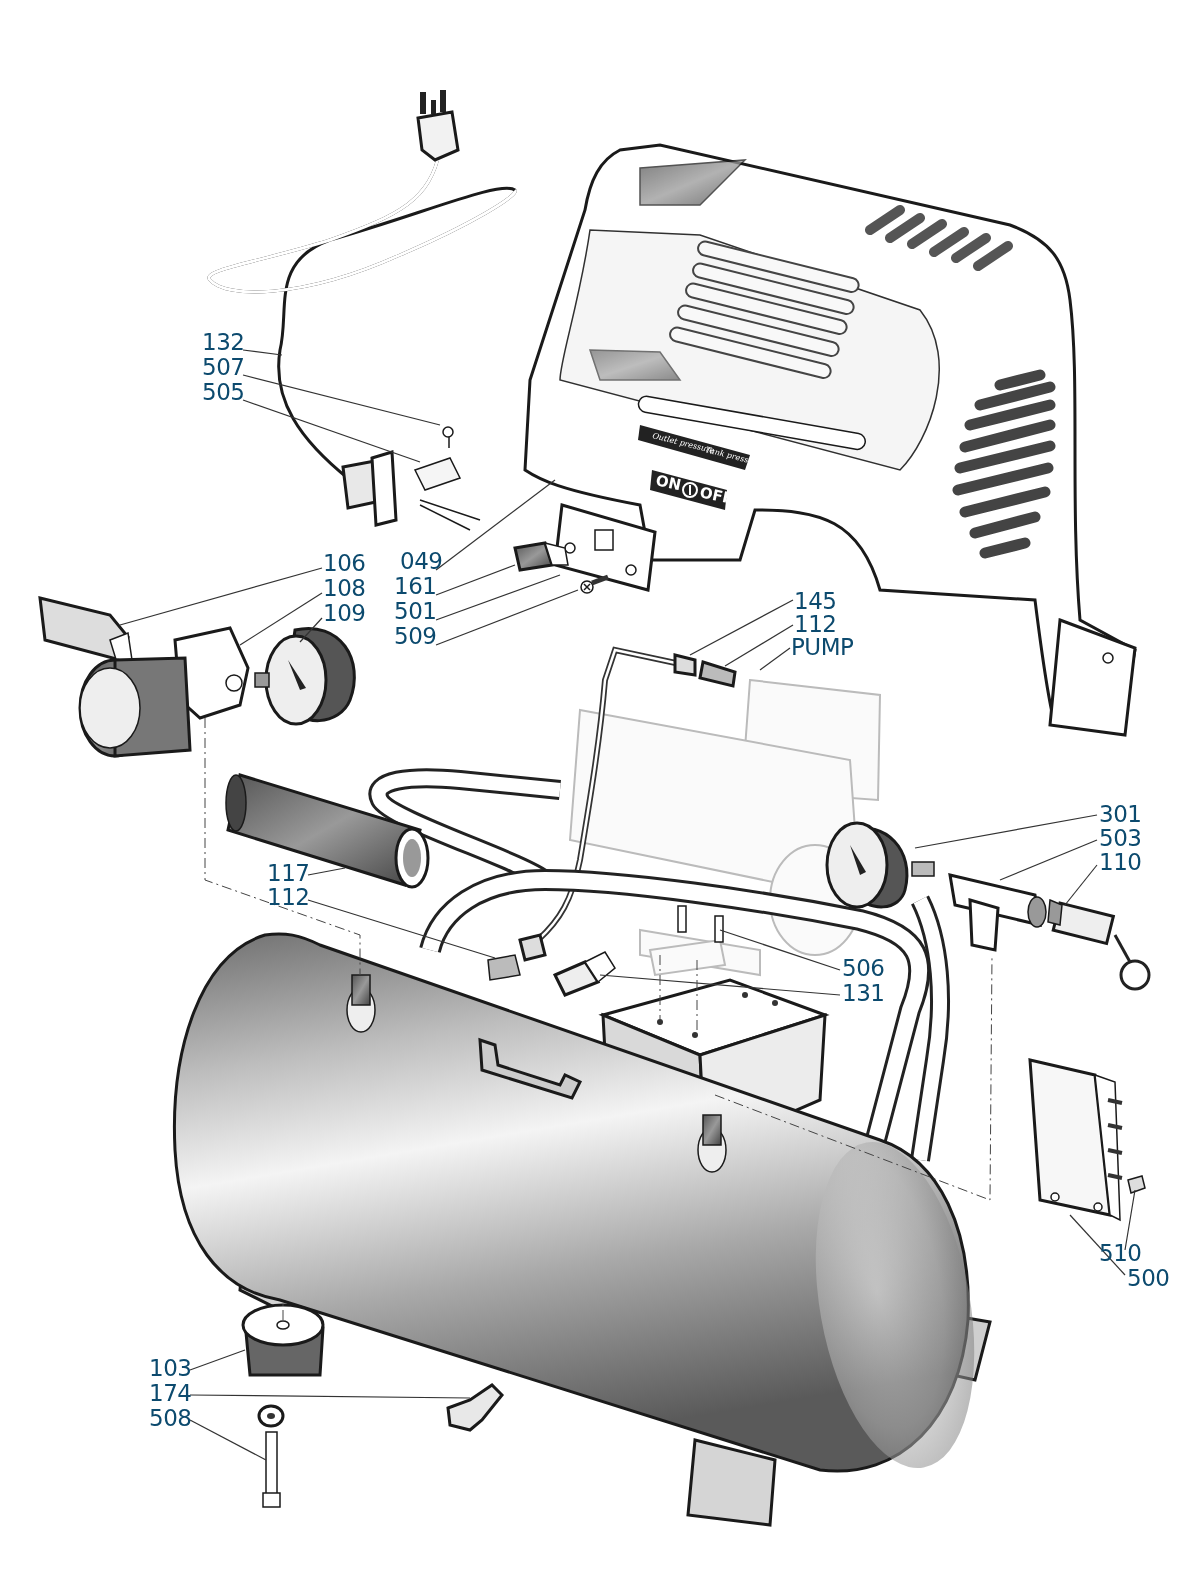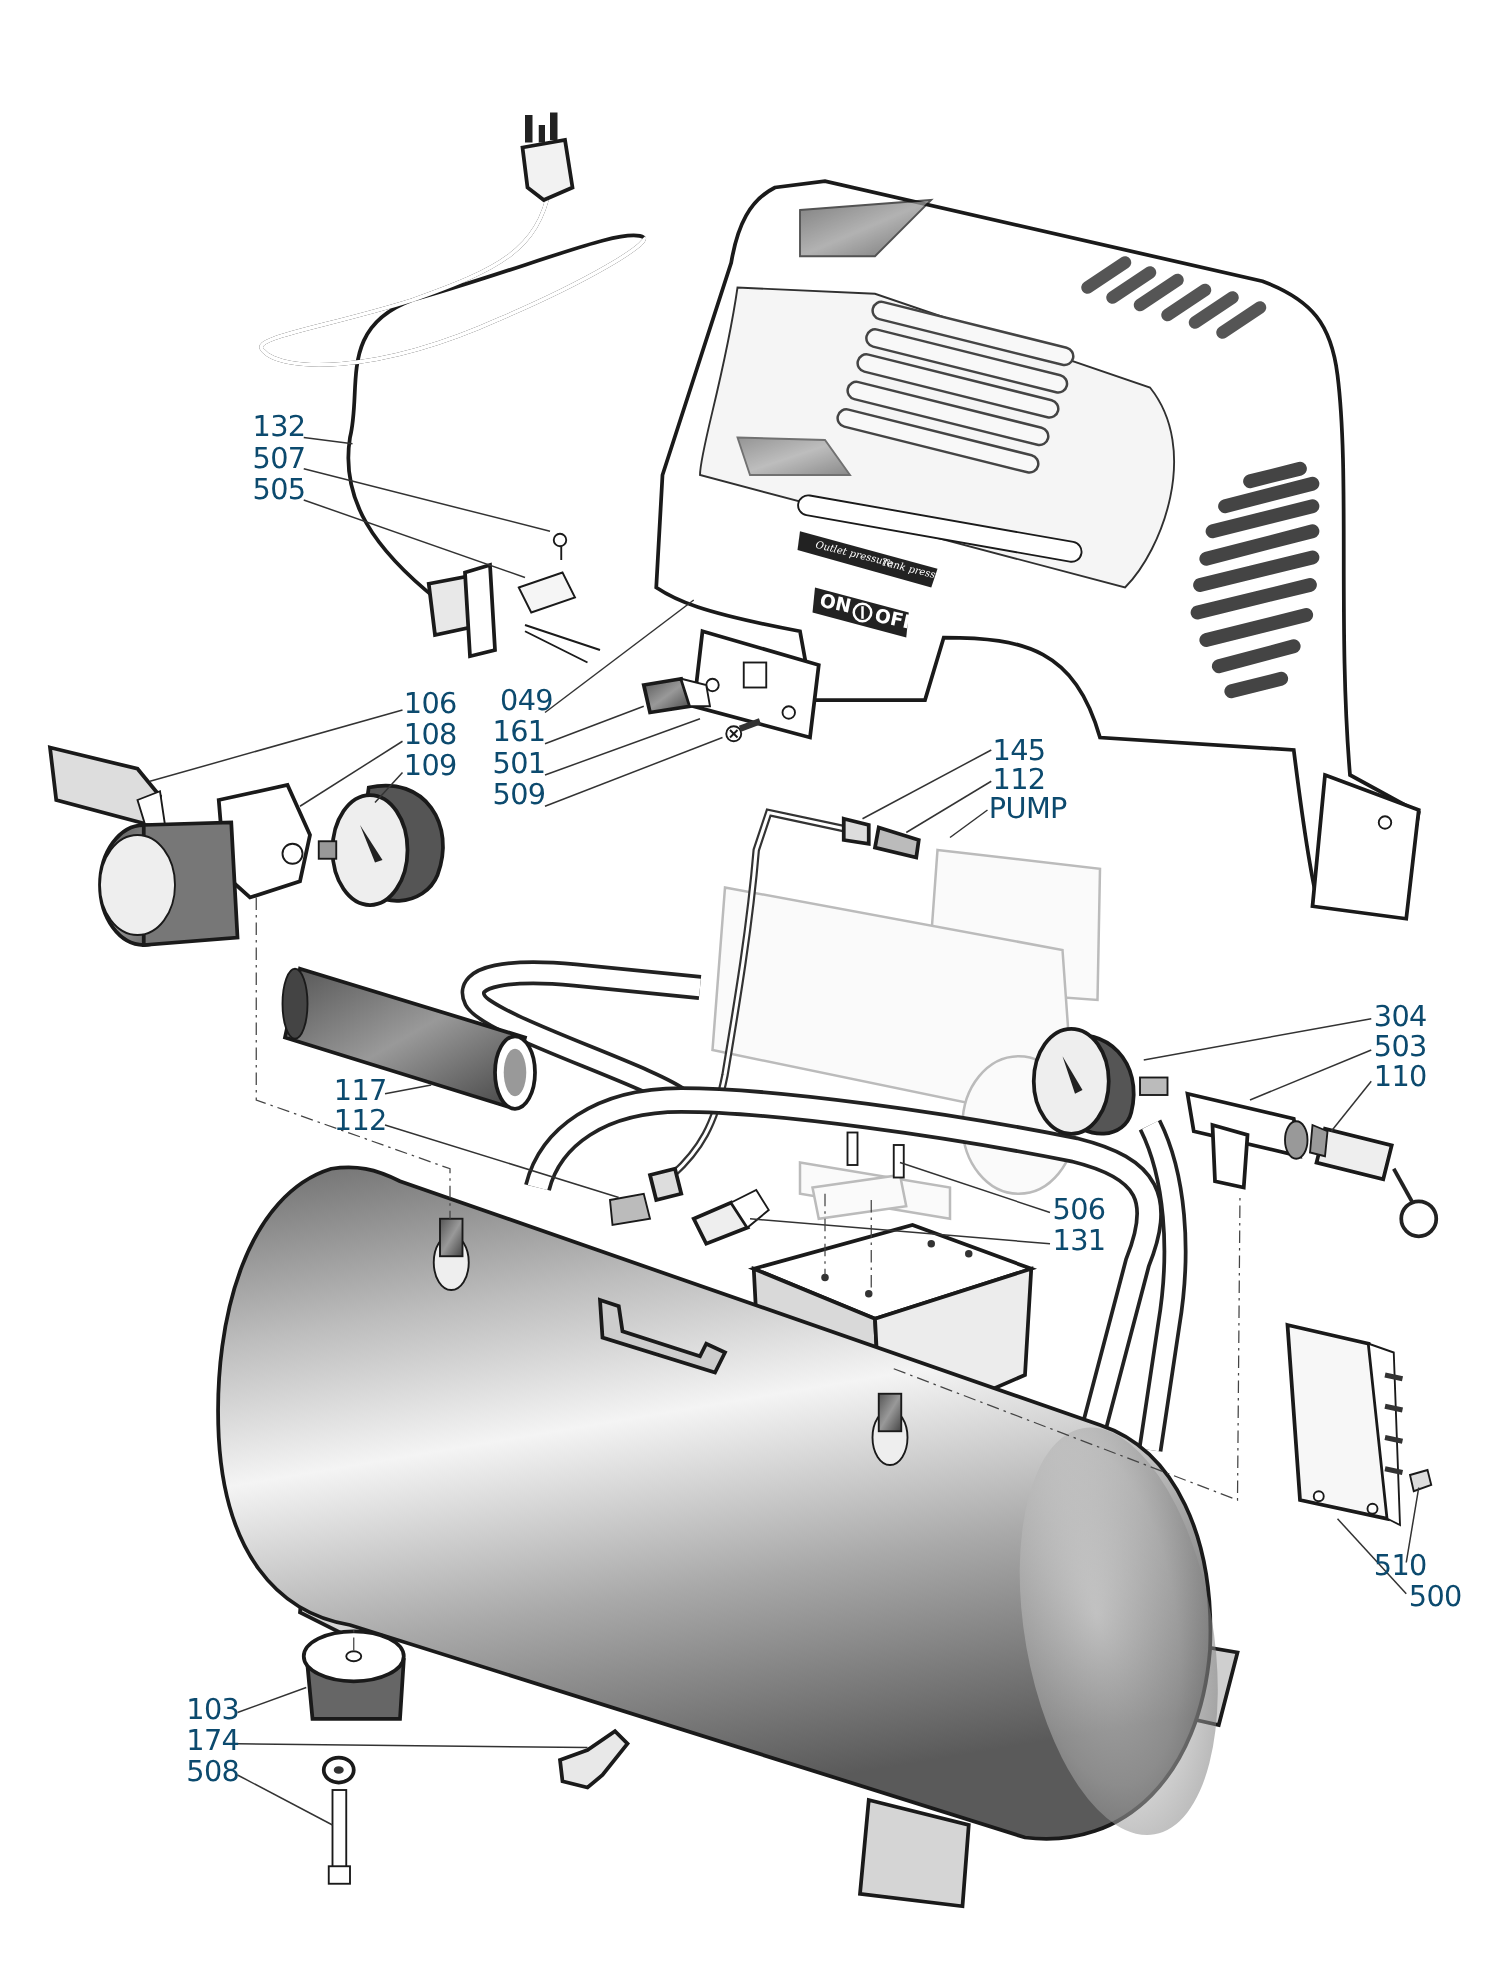--- a/index.html
+++ b/index.html
@@ -305,21 +305,21 @@
   <div class="lbl" style="left:400px;top:549px">049</div>
   <div class="lbl" style="left:394px;top:574px">161</div>
   <div class="lbl" style="left:394px;top:599px">501</div>
   <div class="lbl" style="left:394px;top:624px">509</div>
   <div class="lbl" style="left:323px;top:551px">106</div>
   <div class="lbl" style="left:323px;top:576px">108</div>
   <div class="lbl" style="left:323px;top:601px">109</div>
   <div class="lbl" style="left:794px;top:589px">145</div>
   <div class="lbl" style="left:794px;top:612px">112</div>
   <div class="lbl" style="left:791px;top:635px">PUMP</div>
-  <div class="lbl" style="left:1099px;top:802px">304</div>
+  <div class="lbl" style="left:1099px;top:802px">301</div>
   <div class="lbl" style="left:1099px;top:826px">503</div>
   <div class="lbl" style="left:1099px;top:850px">110</div>
   <div class="lbl" style="left:267px;top:861px">117</div>
   <div class="lbl" style="left:267px;top:885px">112</div>
   <div class="lbl" style="left:842px;top:956px">506</div>
   <div class="lbl" style="left:842px;top:981px">131</div>
   <div class="lbl" style="left:1099px;top:1241px">510</div>
   <div class="lbl" style="left:1127px;top:1266px">500</div>
   <div class="lbl" style="left:149px;top:1356px">103</div>
   <div class="lbl" style="left:149px;top:1381px">174</div>

